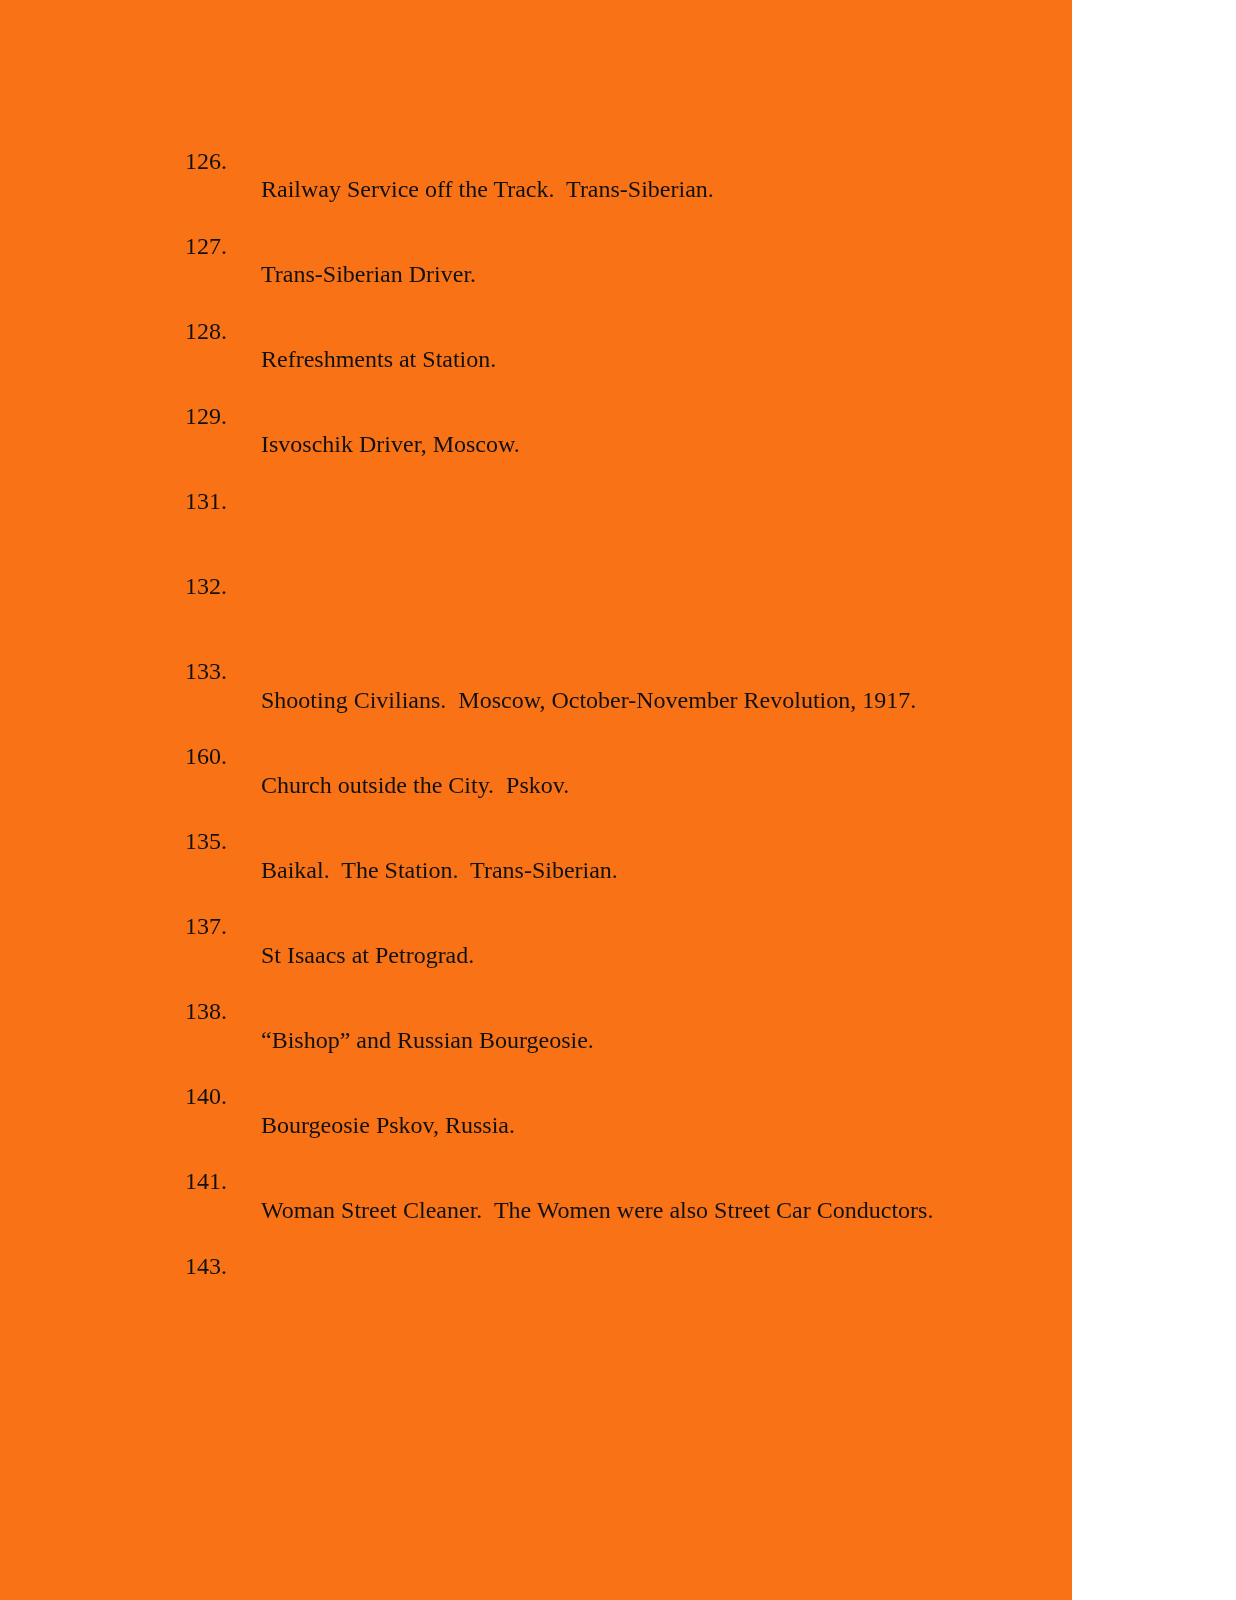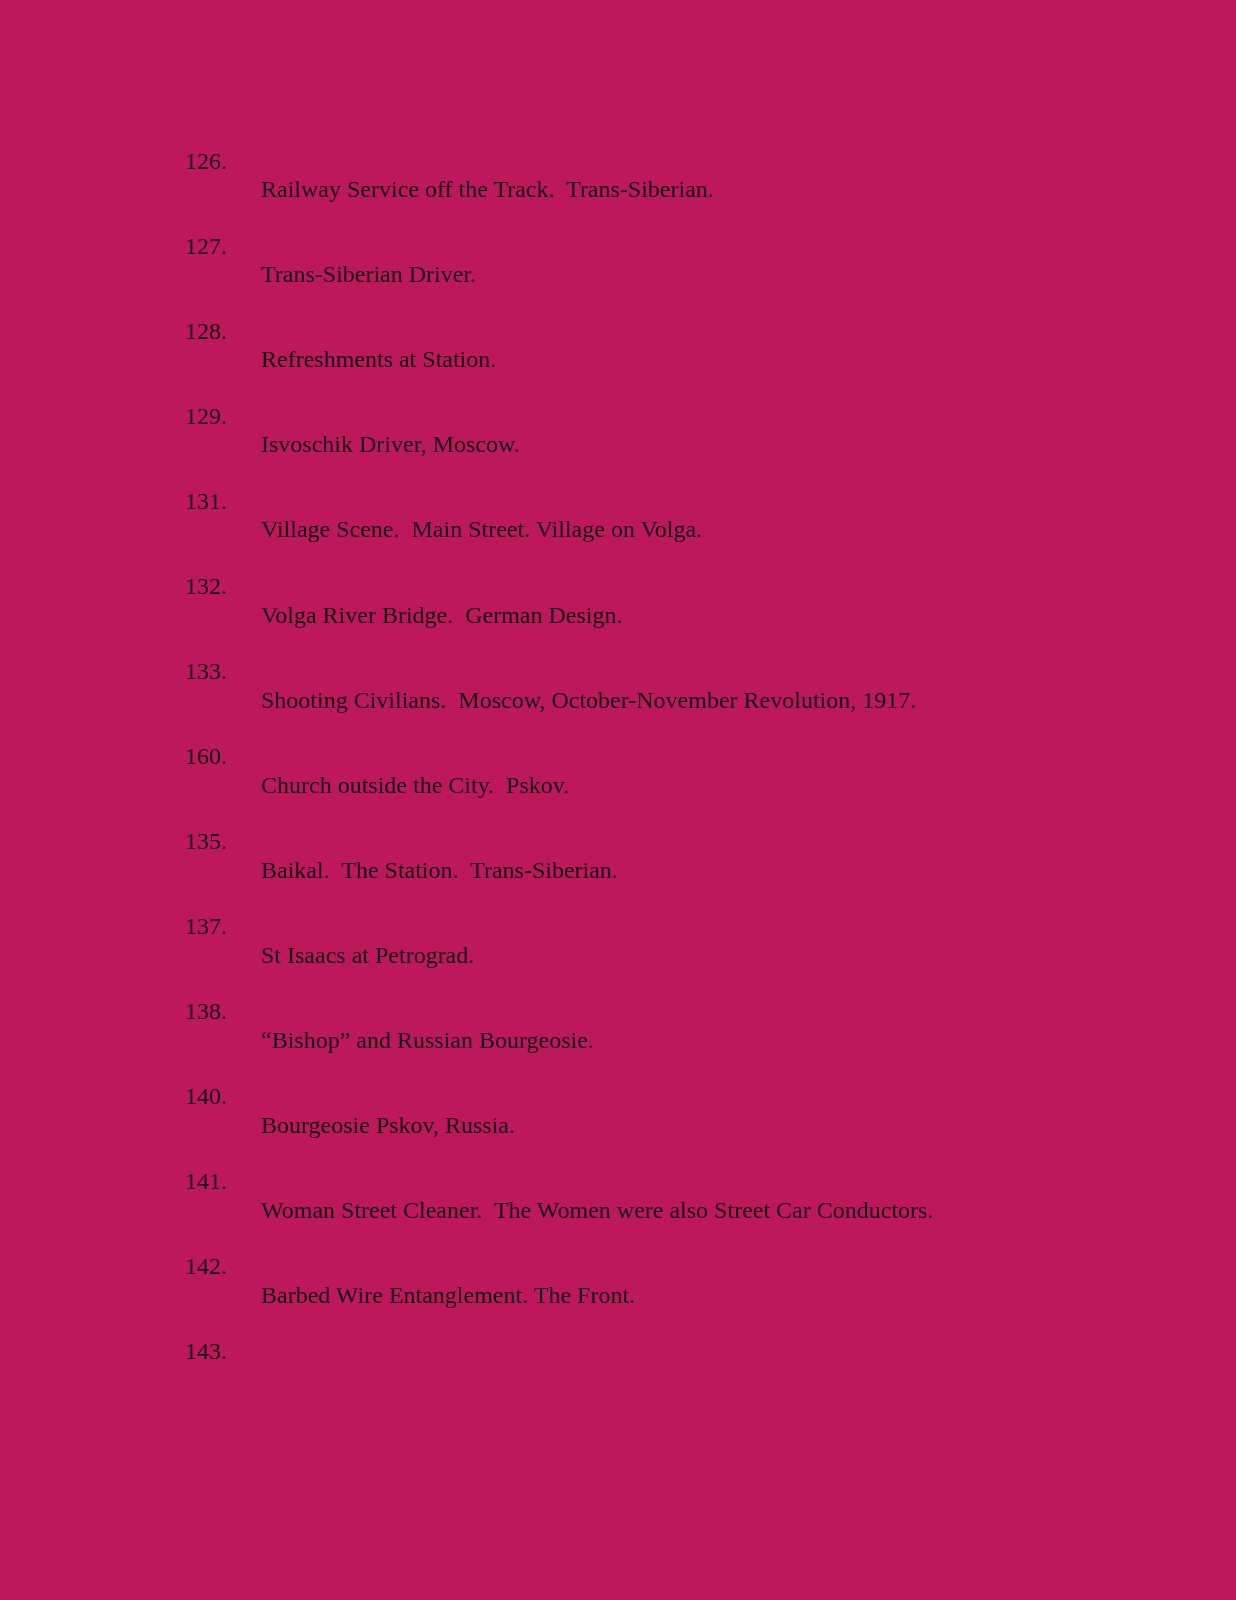--- a/index.html
+++ b/index.html
@@ -2,23 +2,23 @@
 <html><head>
 <meta charset="utf-8">
 <style>
   html, body {
     margin: 0;
     padding: 0;
     background: #ffffff;
   }
   .page {
     position: relative;
-    width: 1236px;
+    width: 1072px;
     height: 1600px;
-    background: #be185d;
+    background: #f97316;
     overflow: hidden;
     font-family: "Liberation Serif", serif;
     color: #111111;
   }
   .catalog-list {
     position: absolute;
     left: 213px;
     top: 147px;
     width: 850px;
     font-size: 24px;
@@ -54,25 +54,25 @@
       <div class="item">
         <span class="num">128.</span><span>Refreshments at Station.</span>
       </div>
 
       <div class="item">
         <span class="num">129.</span><span>Isvoschik Driver, Moscow.</span>
       </div>
 
 
       <div class="item">
-        <span class="num">131.</span><span>Village Scene.  Main Street. Village on Volga.</span>
+        <span class="num">131.</span>
       </div>
 
       <div class="item">
-        <span class="num">132.</span><span>Volga River Bridge.  German Design.</span>
+        <span class="num">132.</span>
       </div>
 
       <div class="item">
         <span class="num">133.</span><span>Shooting Civilians.  Moscow, October-November Revolution, 1917.</span>
       </div>
 
       <div class="item">
         <span class="num">160.</span><span>Church outside the City.  Pskov.</span>
       </div>
 
@@ -91,22 +91,19 @@
 
 
       <div class="item">
         <span class="num">140.</span><span>Bourgeosie Pskov, Russia.</span>
       </div>
 
       <div class="item">
         <span class="num">141.</span><span>Woman Street Cleaner.  The Women were also Street Car Conductors.</span>
       </div>
 
-      <div class="item">
-        <span class="num">142.</span><span>Barbed Wire Entanglement. The Front.</span>
-      </div>
 
       <div class="item">
         <span class="num">143.</span>
       </div>
 
     </div>
 </div>
 
 </body></html>

